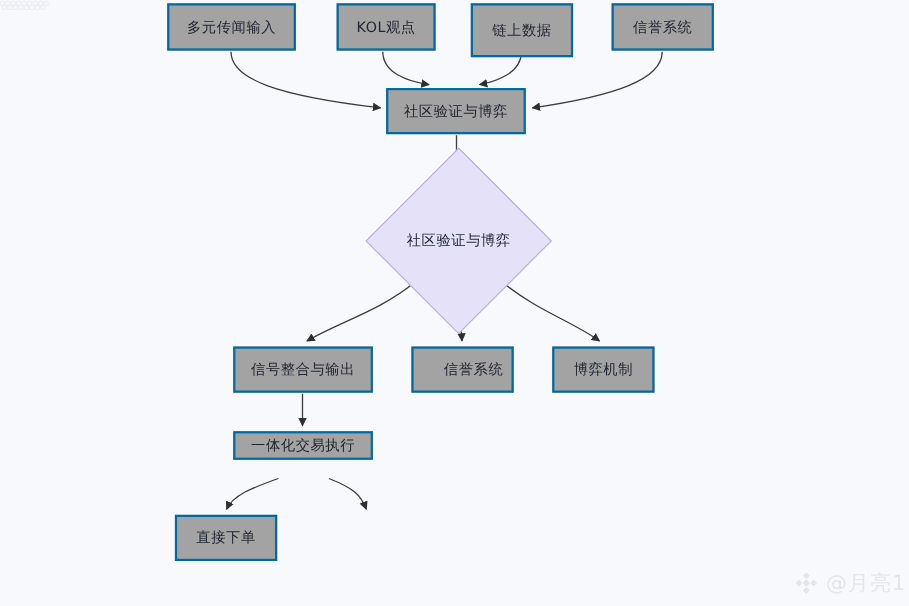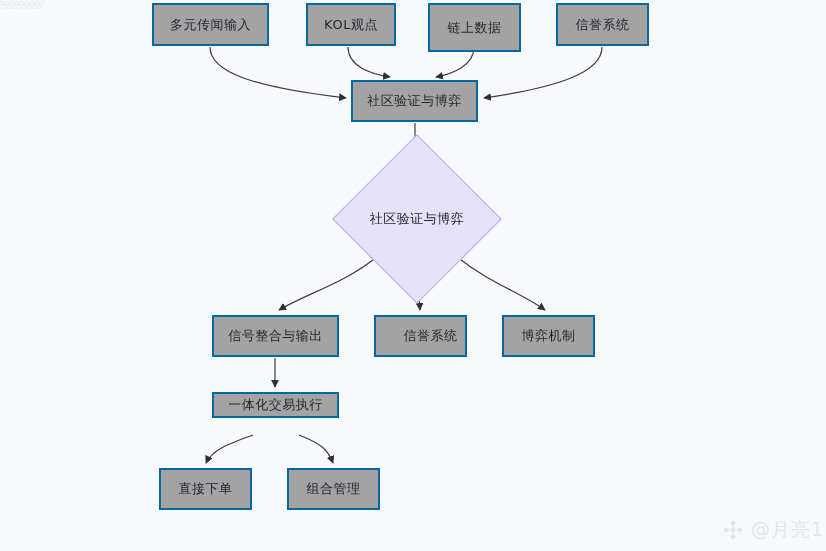--- a/index.html
+++ b/index.html
@@ -174,23 +174,20 @@
   </div>
 
   <div class="node" style="left:212px; top:392px; width:127px; height:26px;">
     <span>一体化交易执行</span>
   </div>
 
   <div class="node" style="left:159px; top:468px; width:93px; height:42px;">
     <span>直接下单</span>
   </div>
 
-  <div class="node" style="left:287px; top:468px; width:93px; height:42px;">
-    <span>组合管理</span>
-  </div>
 
   <div id="watermark">
     <svg width="24" height="24" viewBox="0 0 24 24">
       <g fill="#e3e5ea">
         <path d="M12 2.2 L15.1 5.3 L12 8.4 L8.9 5.3 Z"></path>
         <path d="M5.3 8.9 L8.4 12 L5.3 15.1 L2.2 12 Z"></path>
         <path d="M18.7 8.9 L21.8 12 L18.7 15.1 L15.6 12 Z"></path>
         <path d="M12 15.6 L15.1 18.7 L12 21.8 L8.9 18.7 Z"></path>
         <path d="M12 8.6 L15.4 12 L12 15.4 L8.6 12 Z"></path>
       </g>

